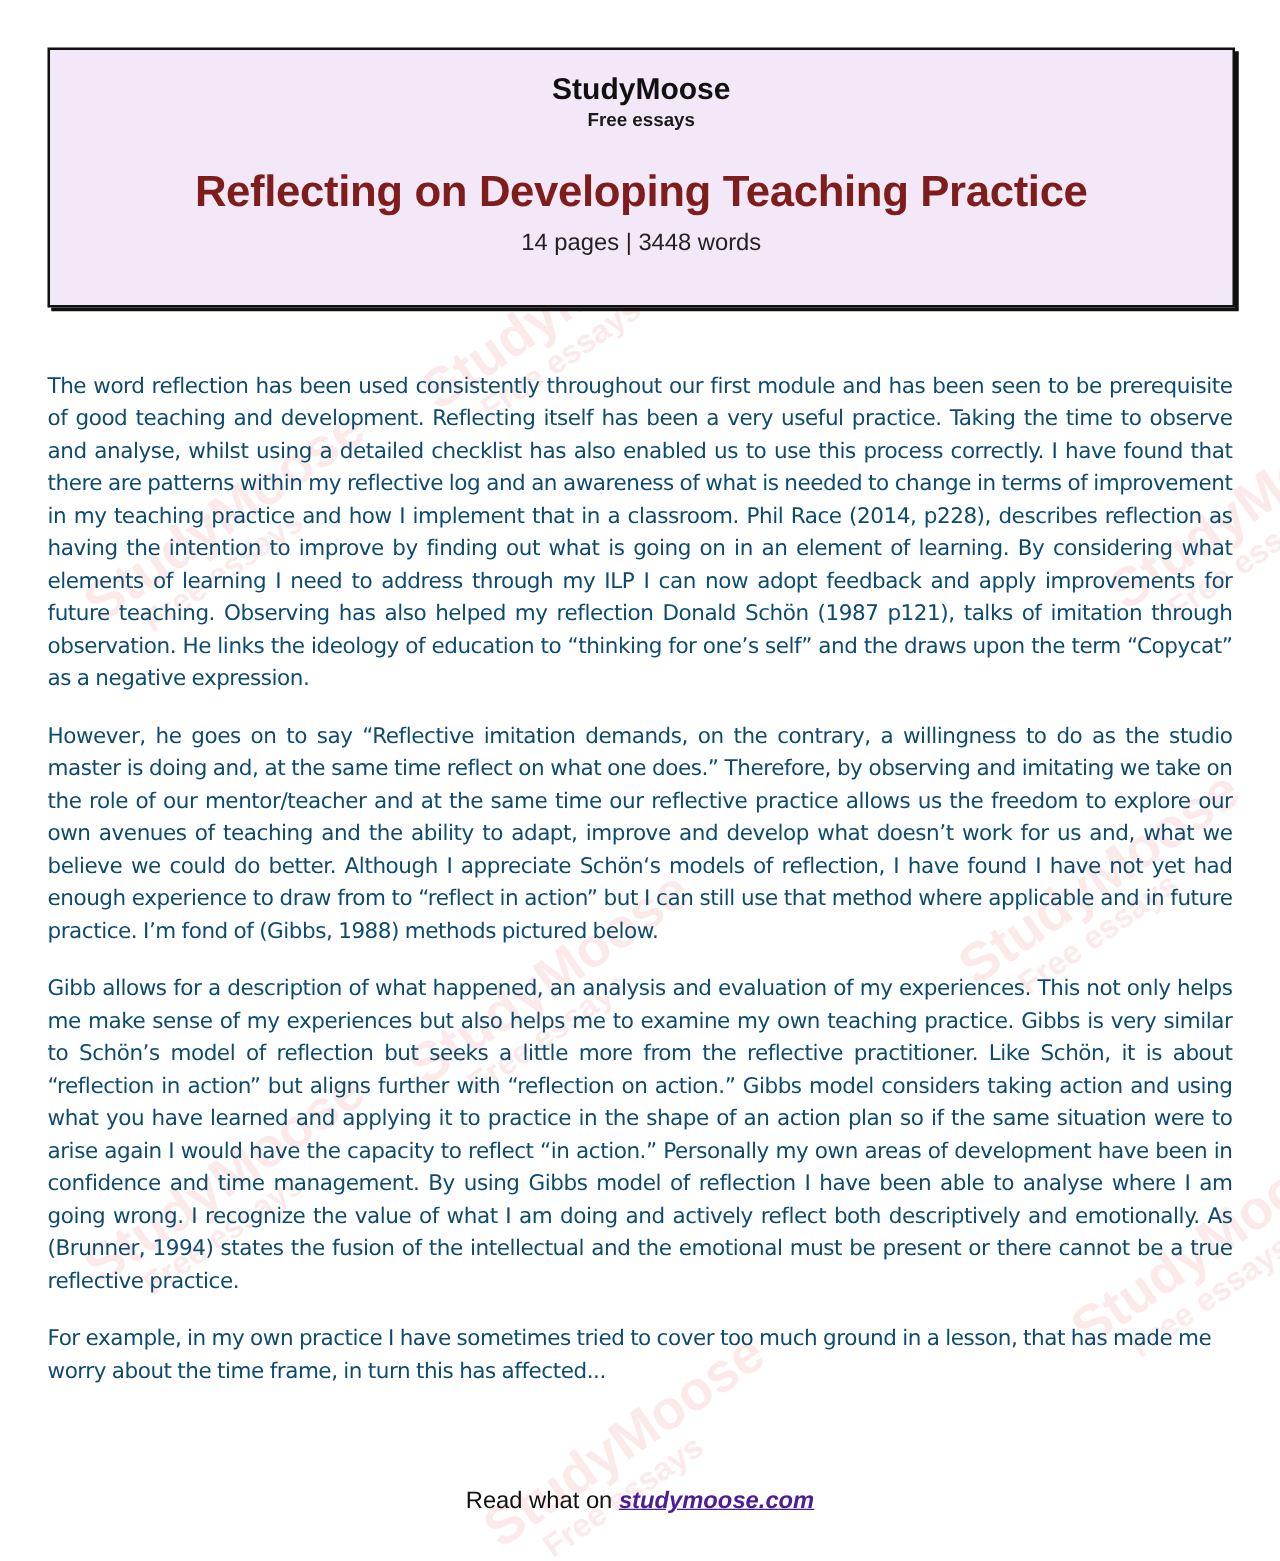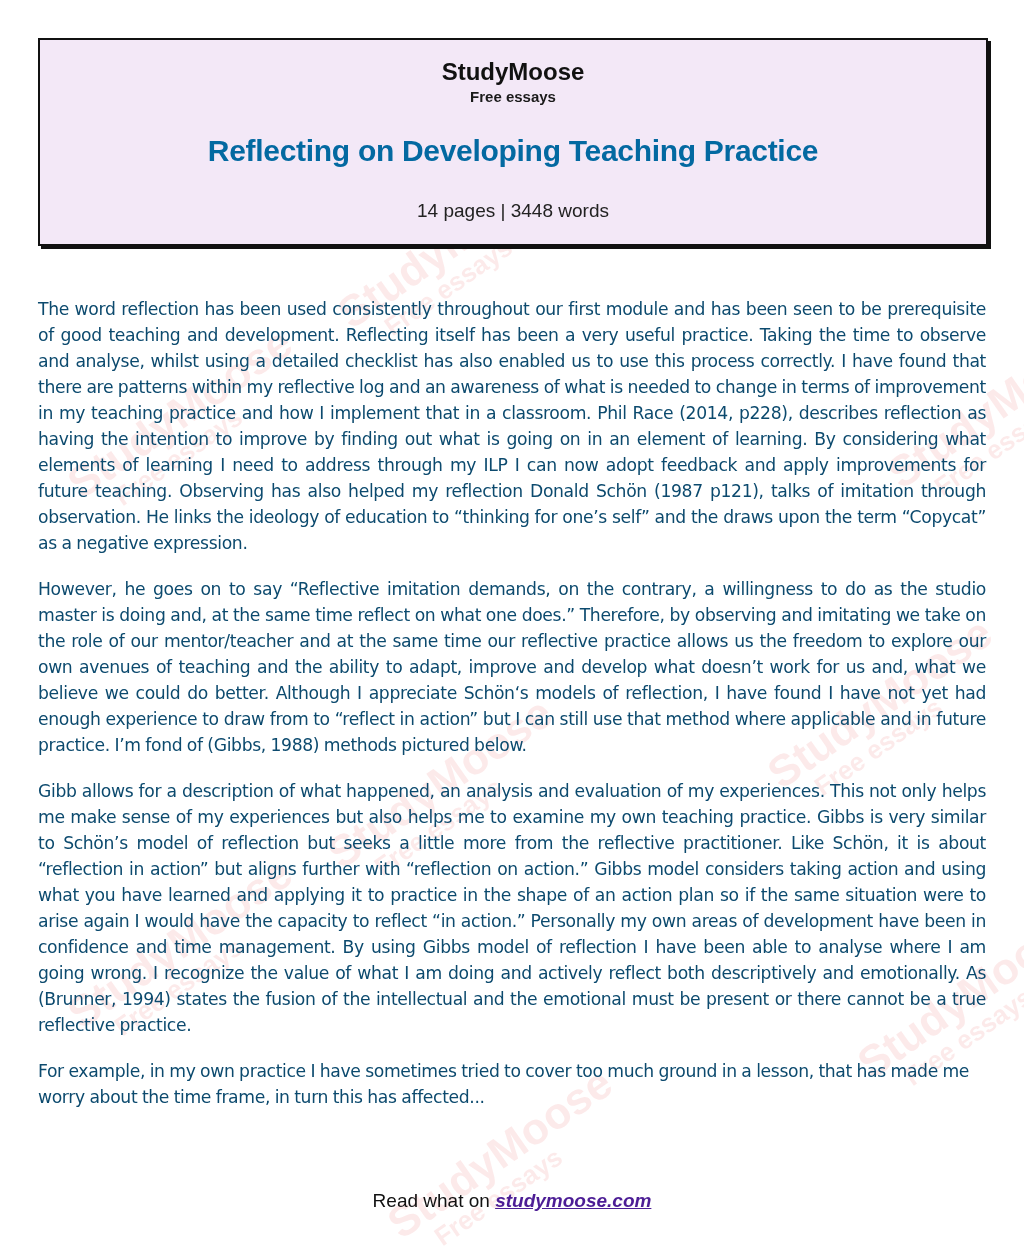--- a/index.html
+++ b/index.html
@@ -64,28 +64,28 @@
       font-weight: bold;
       font-size: 15px;
       color: #1a1a1a;
     }
     .title {
       position: absolute;
       left: 0; right: 0;
       top: 94px;
       font-family: "Liberation Sans", sans-serif;
       font-weight: bold;
-      font-size: 30px;
-      color: #0369a1;
+      font-size: 35px;
+      color: #7f1d1d;
       letter-spacing: -0.3px;
     }
     .meta {
       position: absolute;
       left: 0; right: 0;
-      top: 160px;
+      top: 144px;
       font-family: "Liberation Sans", sans-serif;
       font-size: 19px;
       color: #222222;
     }
     .content {
       position: absolute;
       left: 38px;
       top: 296px;
       width: 948px;
       z-index: 1;

